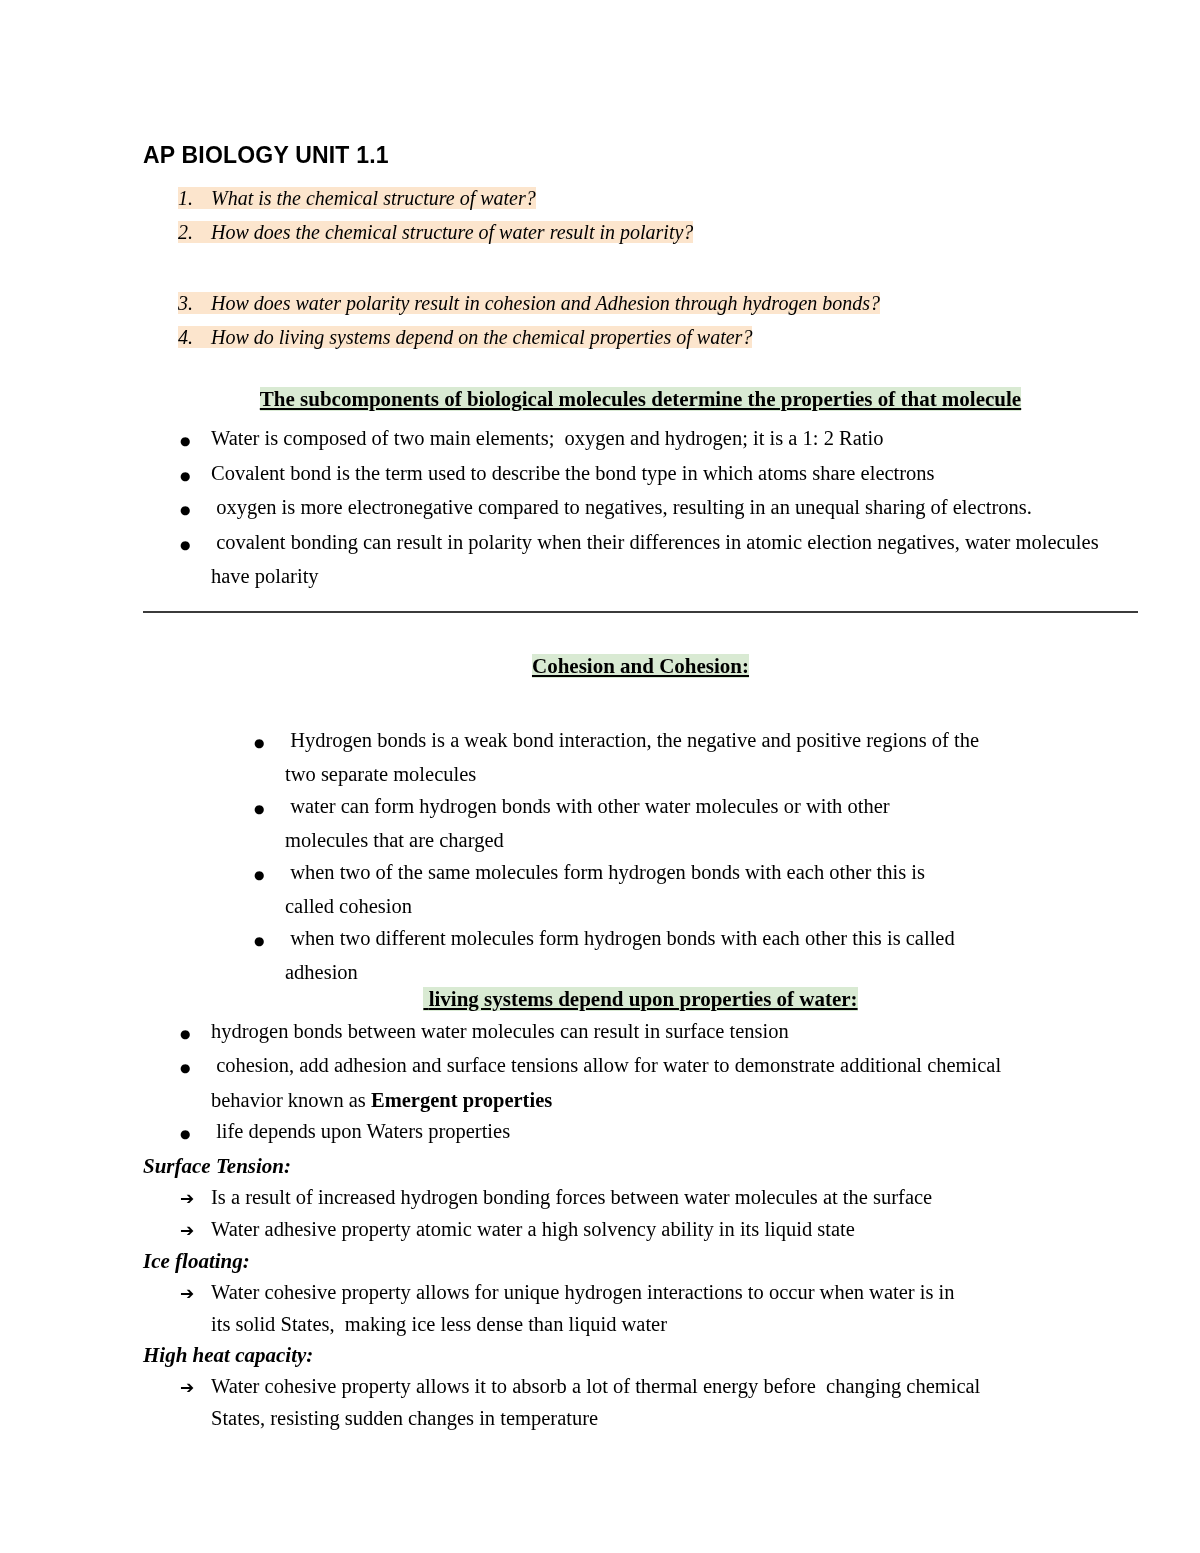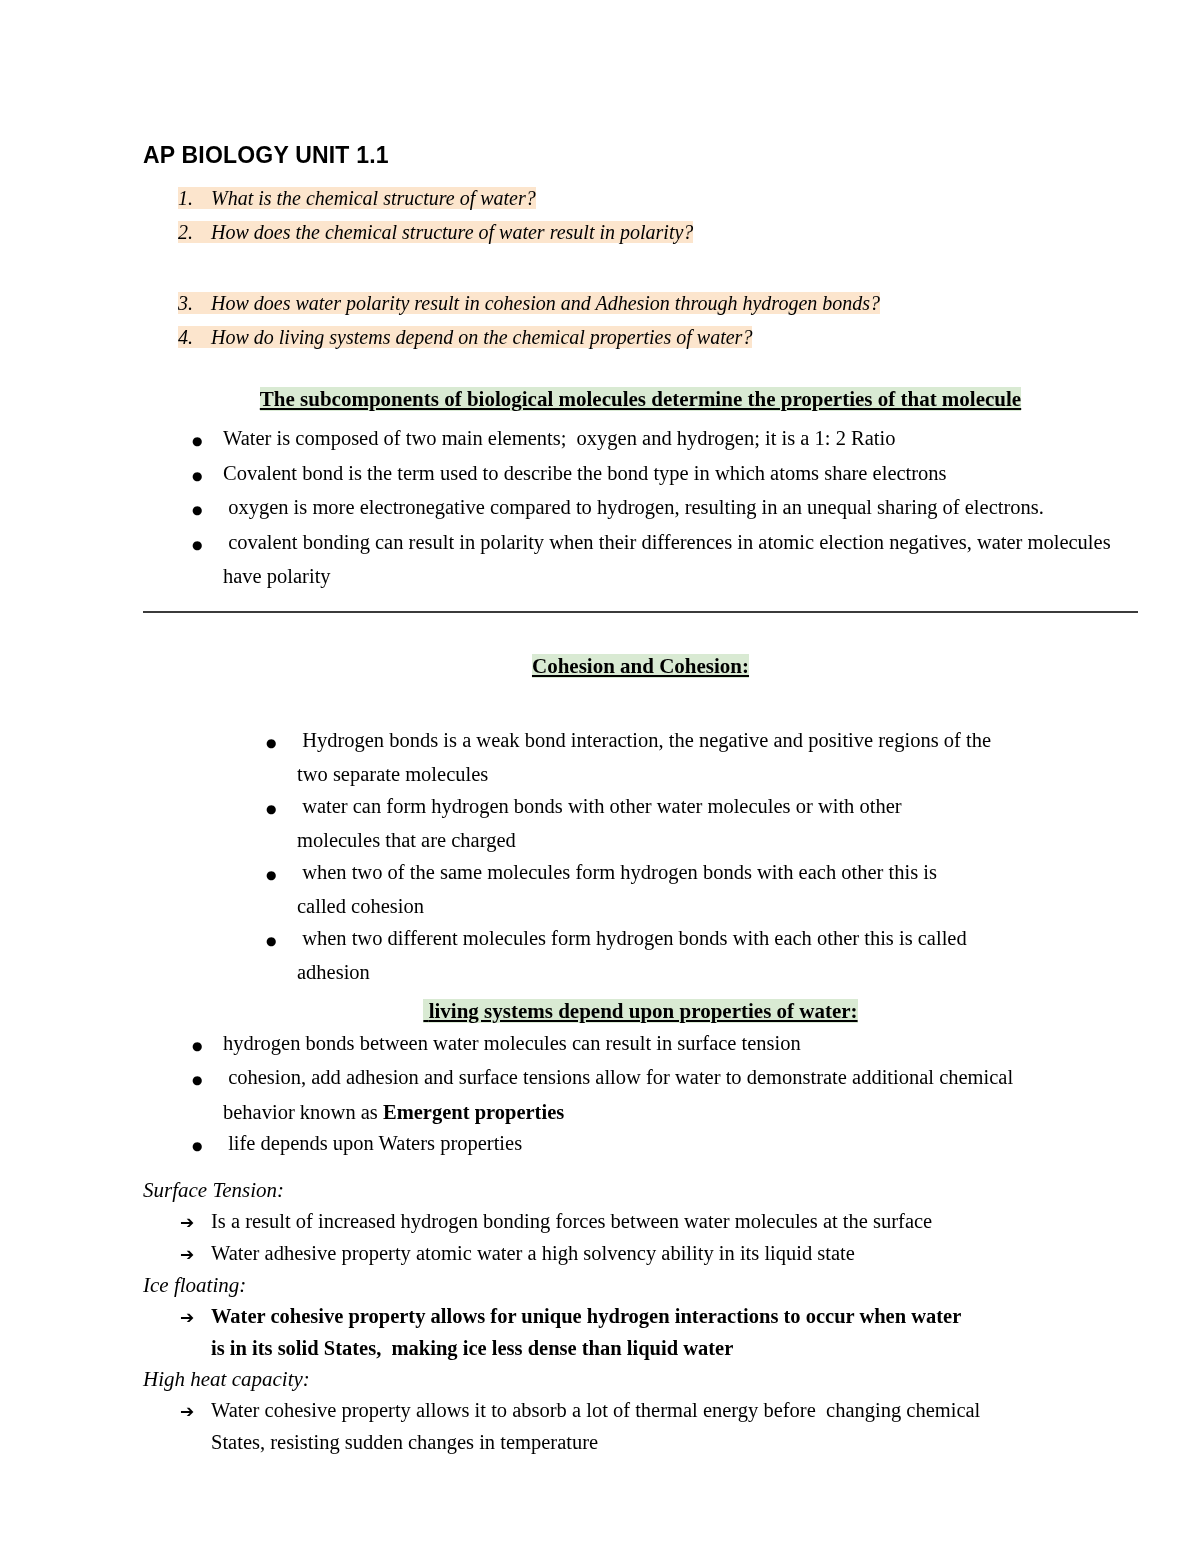--- a/index.html
+++ b/index.html
@@ -34,21 +34,21 @@
     font-weight: bold; text-decoration: underline;
     font-size: 21px; line-height: 30px; white-space: pre-wrap;
   }
   .hl-g { background: #d9ead3; }
   .mt-sub { margin-top: 30px; }
   .mt-cohesion { margin-top: 38px; }
   .mt-living { margin-top: -5px; }
 
   
   .bullets {
-    list-style: none; margin: 12px; padding: 0;
+    list-style: none; margin: 0; padding: 0;
     font-size: 20.5px; line-height: 31.5px;
   }
   .mt-b1 { margin-top: 9px; }
   .mt-b2 { margin-top: 44px; }
   .mt-b3 { margin-top: 2px; }
   .lvl1 .b { padding-left: 68px; text-indent: -31px; }
   .lvl2 .b { padding-left: 142px; text-indent: -31px; }
   .marker {
     display: inline-block; width: 31px; text-indent: 0;
     font-family: "DejaVu Sans", sans-serif;
@@ -57,31 +57,31 @@
   .arrow { font-size: 17px; }
   .btext { white-space: pre-wrap; }
   .emph { font-weight: bold; }
 
   
   .cw1 { max-width: 710px; }
   .cw2 { max-width: 680px; }
   .cw3 { max-width: 690px; }
   .cw4 { max-width: 720px; }
   .lw2 { max-width: 800px; }
-  .aw1 { max-width: 760px; font-weight: bold; }
+  .aw1 { max-width: 760px; }
   .aw2 { max-width: 770px; }
 
   .divider {
     border: none; border-top: 2px solid #3b3b3b;
     margin: 18px 0 0 0; width: 100%;
   }
 
   
   .props { font-size: 20.5px; line-height: 31px; margin-top: 0; }
-  .prop-label { font-weight: normal; font-style: italic; font-size: 21px; }
+  .prop-label { font-weight: bold; font-style: italic; font-size: 21px; }
   .props .b { padding-left: 68px; text-indent: -31px; }
 </style>
 </head>
 <body>
 
 <div class="page">
 
   <h1 class="title">AP BIOLOGY UNIT 1.1</h1>
 
   <ol class="questions">
@@ -89,21 +89,21 @@
     <li class="q"><span class="hl-o"><span class="qnum">2.</span><span class="qtext">How does the chemical structure of water result in polarity?</span></span></li>
     <li class="q qw"><span class="hl-o"><span class="qnum">3.</span><span class="qtext">How does water polarity result in cohesion and Adhesion through hydrogen bonds?</span></span></li>
     <li class="q"><span class="hl-o"><span class="qnum">4.</span><span class="qtext">How do living systems depend on the chemical properties of water?</span></span></li>
   </ol>
 
   <div class="center mt-sub"><span class="heading hl-g">The subcomponents of biological molecules determine the properties of that molecule</span></div>
 
   <ul class="bullets lvl1 mt-b1">
     <li class="b"><span class="marker dot">●</span><span class="btext">Water is composed of two main elements;  oxygen and hydrogen; it is a 1: 2 Ratio</span></li>
     <li class="b"><span class="marker dot">●</span><span class="btext">Covalent bond is the term used to describe the bond type in which atoms share electrons</span></li>
-    <li class="b"><span class="marker dot">●</span><span class="btext"> oxygen is more electronegative compared to hydrogen, resulting in an unequal sharing of electrons.</span></li>
+    <li class="b"><span class="marker dot">●</span><span class="btext"> oxygen is more electronegative compared to negatives, resulting in an unequal sharing of electrons.</span></li>
     <li class="b"><span class="marker dot">●</span><span class="btext"> covalent bonding can result in polarity when their differences in atomic election negatives, water molecules have polarity</span></li>
   </ul>
 
   <hr class="divider">
 
   <div class="center mt-cohesion"><span class="heading hl-g">Cohesion and Cohesion:</span></div>
 
   <ul class="bullets lvl2 mt-b2">
     <li class="b cw1"><span class="marker dot">●</span><span class="btext"> Hydrogen bonds is a weak bond interaction, the negative and positive regions of the two separate molecules</span></li>
     <li class="b cw2"><span class="marker dot">●</span><span class="btext"> water can form hydrogen bonds with other water molecules or with other molecules that are charged</span></li>

